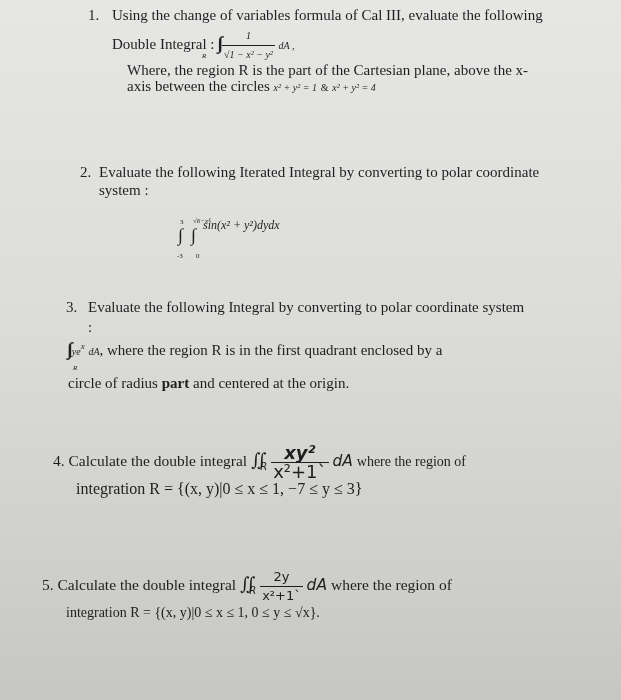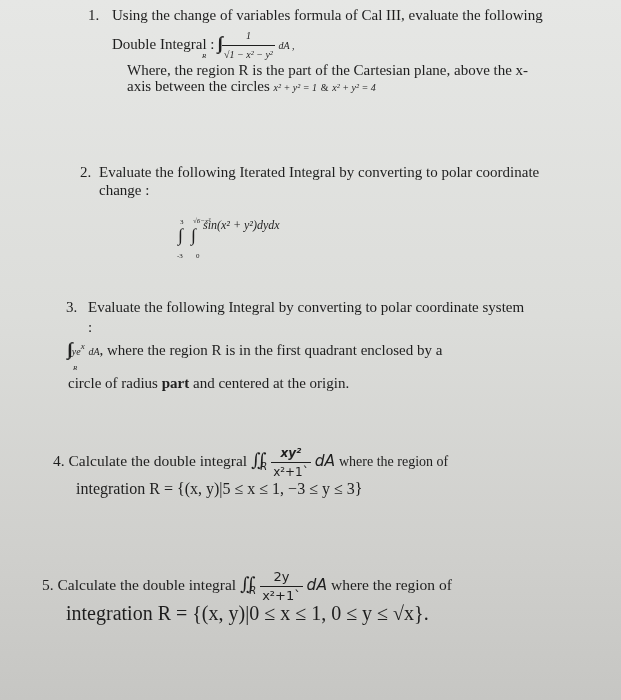--- a/index.html
+++ b/index.html
@@ -43,21 +43,21 @@
     <span>axis between the circles</span>
     <span class="it sm">x² + y² = 1</span>
     <span class="sm">&amp;</span>
     <span class="it sm">x² + y² = 4</span>
   </div>
 </div>
 
 <div>
   <span class="q" style="left:80px;top:163px;">2.</span>
   <span class="q" style="left:99px;top:163px;">Evaluate the following Iterated Integral by converting to polar coordinate</span>
-  <span class="q" style="left:99px;top:181px;">change :</span>
+  <span class="q" style="left:99px;top:181px;">system :</span>
   <span class="lim" style="left:180px;top:218px;">3</span>
   <span class="lim it" style="left:193px;top:217px;">√6−x²</span>
   <span class="q" style="left:178px;top:226px;font-size:18px;">∫</span>
   <span class="q" style="left:191px;top:226px;font-size:18px;">∫</span>
   <span class="q it" style="left:203px;top:216px;font-size:12px;">sin(x² + y²)dydx</span>
   <span class="lim" style="left:177px;top:252px;">-3</span>
   <span class="lim" style="left:196px;top:252px;">0</span>
 </div>
 
 <div>
@@ -73,36 +73,36 @@
   <div class="q" style="left:68px;top:374px;white-space:nowrap;">
     <span>circle of radius </span><span class="bold">part</span><span> and centered at the origin.</span>
   </div>
 </div>
 
 <div>
   <div class="q" style="left:53px;top:444px;white-space:nowrap;font-size:15.5px;">
     <span>4.</span>
     <span>Calculate the double integral</span>
     <span class="int">∬</span><sub class="it sm math">R</sub>
-    <span class="frac math" style="font-size:12px;">
+    <span class="frac math" style="font-size:18px;">
       <span class="n it bold">xy²</span>
       <span class="d">x²+1`</span>
     </span>
     <span class="it math">dA</span>
     <span style="font-size:14px;">where the region of</span>
   </div>
-  <span class="q" style="left:76px;top:480px;font-size:16px;">integration R = {(x, y)|5 ≤ x ≤ 1, −3 ≤ y ≤ 3}</span>
+  <span class="q" style="left:76px;top:480px;font-size:16px;">integration R = {(x, y)|0 ≤ x ≤ 1, −7 ≤ y ≤ 3}</span>
 </div>
 
 <div>
   <div class="q" style="left:42px;top:568px;white-space:nowrap;font-size:15.5px;">
     <span>5.</span>
     <span>Calculate the double integral</span>
     <span class="int">∬</span><sub class="it sm math">R</sub>
     <span class="frac math" style="font-size:13px;">
       <span class="n">2y</span>
       <span class="d">x²+1`</span>
     </span>
     <span class="it math">dA</span>
     <span>where the region of</span>
   </div>
-  <span class="q" style="left:66px;top:604px;font-size:20px;">integration R = {(x, y)|0 ≤ x ≤ 1,  0 ≤ y ≤ √x}.</span>
+  <span class="q" style="left:66px;top:604px;font-size:14px;">integration R = {(x, y)|0 ≤ x ≤ 1,  0 ≤ y ≤ √x}.</span>
 </div>
 
 </body></html>

